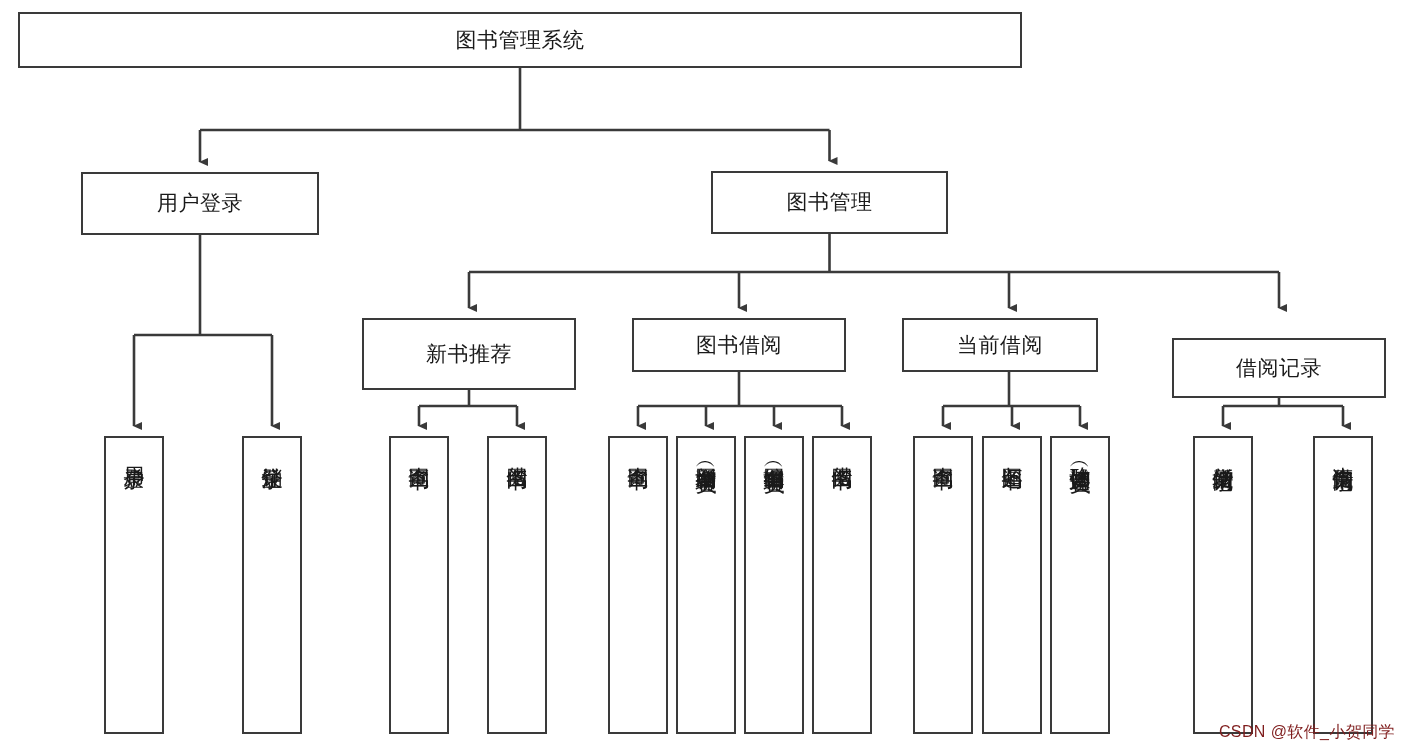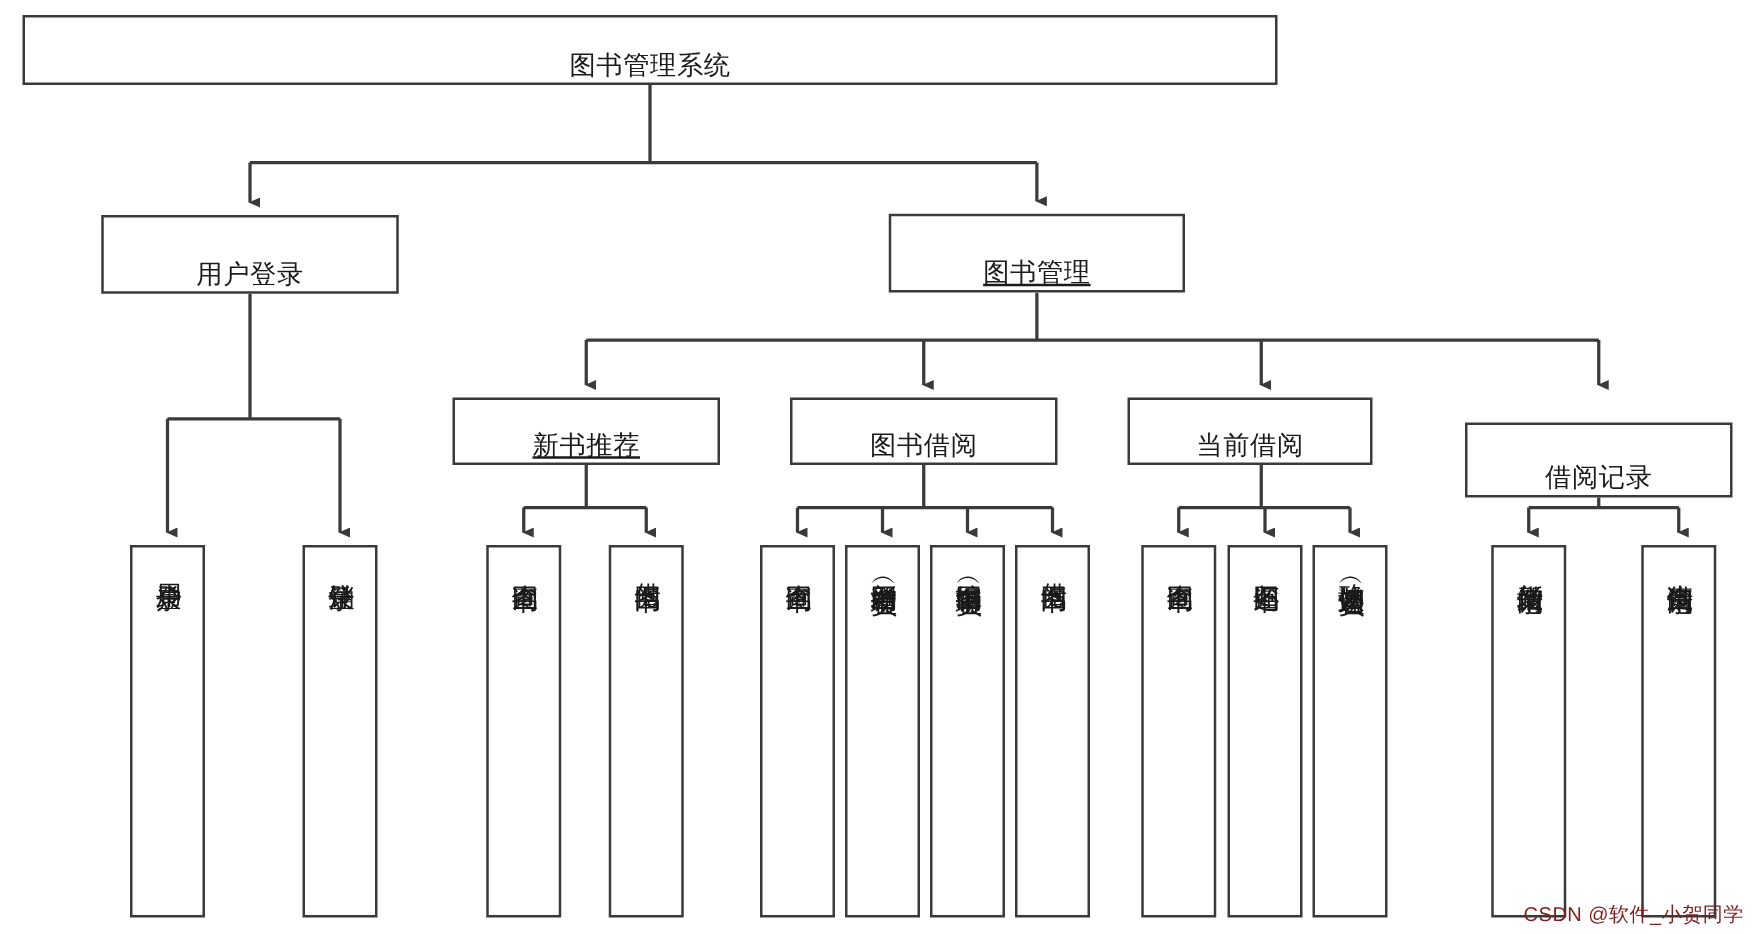--- a/index.html
+++ b/index.html
@@ -23,21 +23,21 @@
     top: 0;
     width: 1405px;
     height: 747px;
   }
   .node {
     position: absolute;
     box-sizing: border-box;
     background: #ffffff;
     border: 2px solid #3a3a3a;
     display: flex;
-    align-items: flex-end;
+    align-items: center;
     justify-content: center;
     color: #1a1a1a;
   }
   .node-label {
     display: block;
     text-align: center;
     line-height: 1.18;
     letter-spacing: 0.5px;
   }
   .node.horizontal .node-label {
@@ -115,24 +115,24 @@
       </g>
   </svg>
 
   <div id="node-layer">
       <div class="node horizontal" style="left: 18px; top: 12px; width: 1004px; height: 56px;">
         <span class="node-label">图书管理系统</span>
       </div>
       <div class="node horizontal" style="left: 81px; top: 172px; width: 238px; height: 63px;">
         <span class="node-label">用户登录</span>
       </div>
-      <div class="node horizontal" style="left: 711px; top: 171px; width: 237px; height: 63px; text-decoration: underline;">
+      <div class="node horizontal" style="left: 711px; top: 171px; width: 237px; height: 63px;">
         <span class="node-label">图书管理</span>
       </div>
-      <div class="node horizontal" style="left: 362px; top: 318px; width: 214px; height: 54px; text-decoration: underline;">
+      <div class="node horizontal" style="left: 362px; top: 318px; width: 214px; height: 72px;">
         <span class="node-label">新书推荐</span>
       </div>
       <div class="node horizontal" style="left: 632px; top: 318px; width: 214px; height: 54px;">
         <span class="node-label">图书借阅</span>
       </div>
       <div class="node horizontal" style="left: 902px; top: 318px; width: 196px; height: 54px;">
         <span class="node-label">当前借阅</span>
       </div>
       <div class="node horizontal" style="left: 1172px; top: 318px; width: 214px; height: 60px; margin-top: 20px;">
         <span class="node-label">借阅记录</span>

